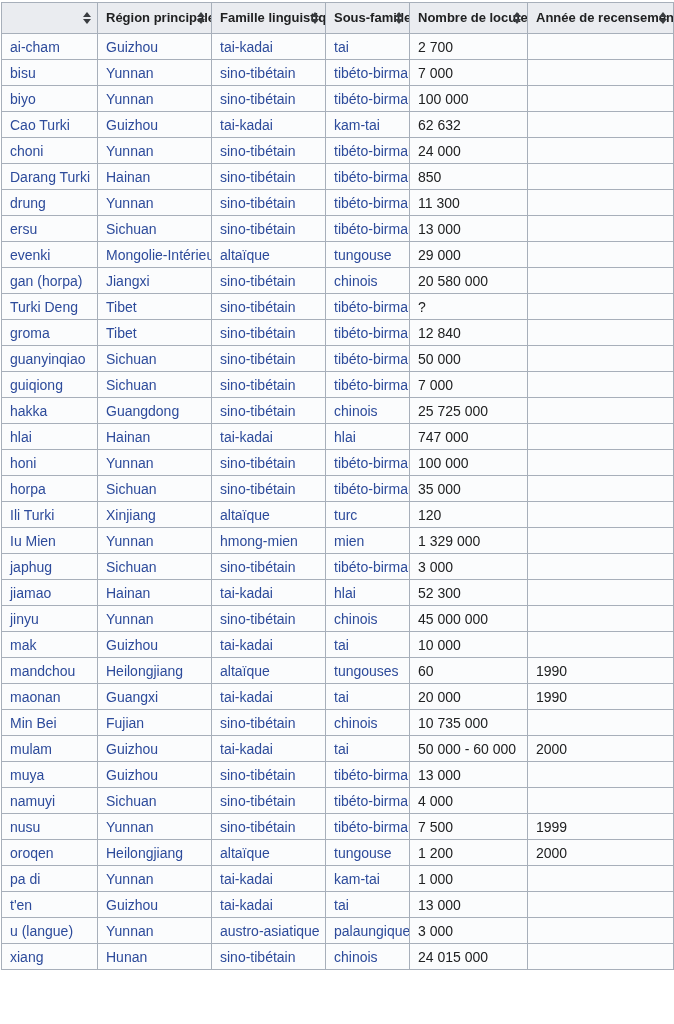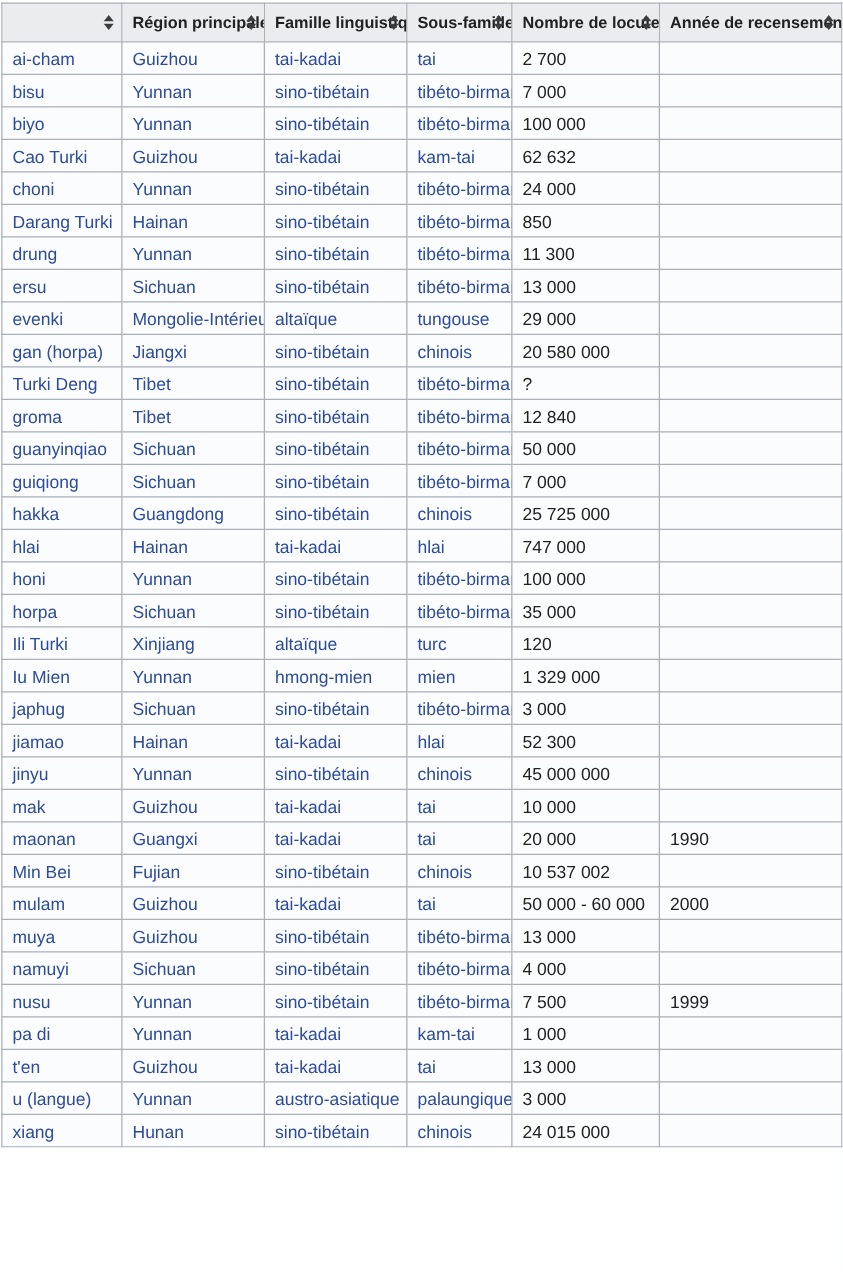--- a/index.html
+++ b/index.html
@@ -347,36 +347,44 @@
 
         <tr>
           <td><a class="cell-link">mak</a></td>
           <td><a class="cell-link">Guizhou</a></td>
           <td><a class="cell-link">tai-kadai</a></td>
           <td><a class="cell-link">tai</a></td>
           <td class="num-cell">10 000</td>
           <td class="year-cell"></td>
         </tr>
 
+        <tr>
+          <td><a class="cell-link">mandchou</a></td>
+          <td><a class="cell-link">Heilongjiang</a></td>
+          <td><a class="cell-link">altaïque</a></td>
+          <td><a class="cell-link">tungouses</a></td>
+          <td class="num-cell">60</td>
+          <td class="year-cell">1990</td>
+        </tr>
 
         <tr>
           <td><a class="cell-link">maonan</a></td>
           <td><a class="cell-link">Guangxi</a></td>
           <td><a class="cell-link">tai-kadai</a></td>
           <td><a class="cell-link">tai</a></td>
           <td class="num-cell">20 000</td>
           <td class="year-cell">1990</td>
         </tr>
 
         <tr>
           <td><a class="cell-link">Min Bei</a></td>
           <td><a class="cell-link">Fujian</a></td>
           <td><a class="cell-link">sino-tibétain</a></td>
           <td><a class="cell-link">chinois</a></td>
-          <td class="num-cell">10 537 002</td>
+          <td class="num-cell">10 735 000</td>
           <td class="year-cell"></td>
         </tr>
 
         <tr>
           <td><a class="cell-link">mulam</a></td>
           <td><a class="cell-link">Guizhou</a></td>
           <td><a class="cell-link">tai-kadai</a></td>
           <td><a class="cell-link">tai</a></td>
           <td class="num-cell">50 000 - 60 000</td>
           <td class="year-cell">2000</td>
@@ -402,20 +410,28 @@
 
         <tr>
           <td><a class="cell-link">nusu</a></td>
           <td><a class="cell-link">Yunnan</a></td>
           <td><a class="cell-link">sino-tibétain</a></td>
           <td><a class="cell-link">tibéto-birman</a></td>
           <td class="num-cell">7 500</td>
           <td class="year-cell">1999</td>
         </tr>
 
+        <tr>
+          <td><a class="cell-link">oroqen</a></td>
+          <td><a class="cell-link">Heilongjiang</a></td>
+          <td><a class="cell-link">altaïque</a></td>
+          <td><a class="cell-link">tungouse</a></td>
+          <td class="num-cell">1 200</td>
+          <td class="year-cell">2000</td>
+        </tr>
 
         <tr>
           <td><a class="cell-link">pa di</a></td>
           <td><a class="cell-link">Yunnan</a></td>
           <td><a class="cell-link">tai-kadai</a></td>
           <td><a class="cell-link">kam-tai</a></td>
           <td class="num-cell">1 000</td>
           <td class="year-cell"></td>
         </tr>
 

